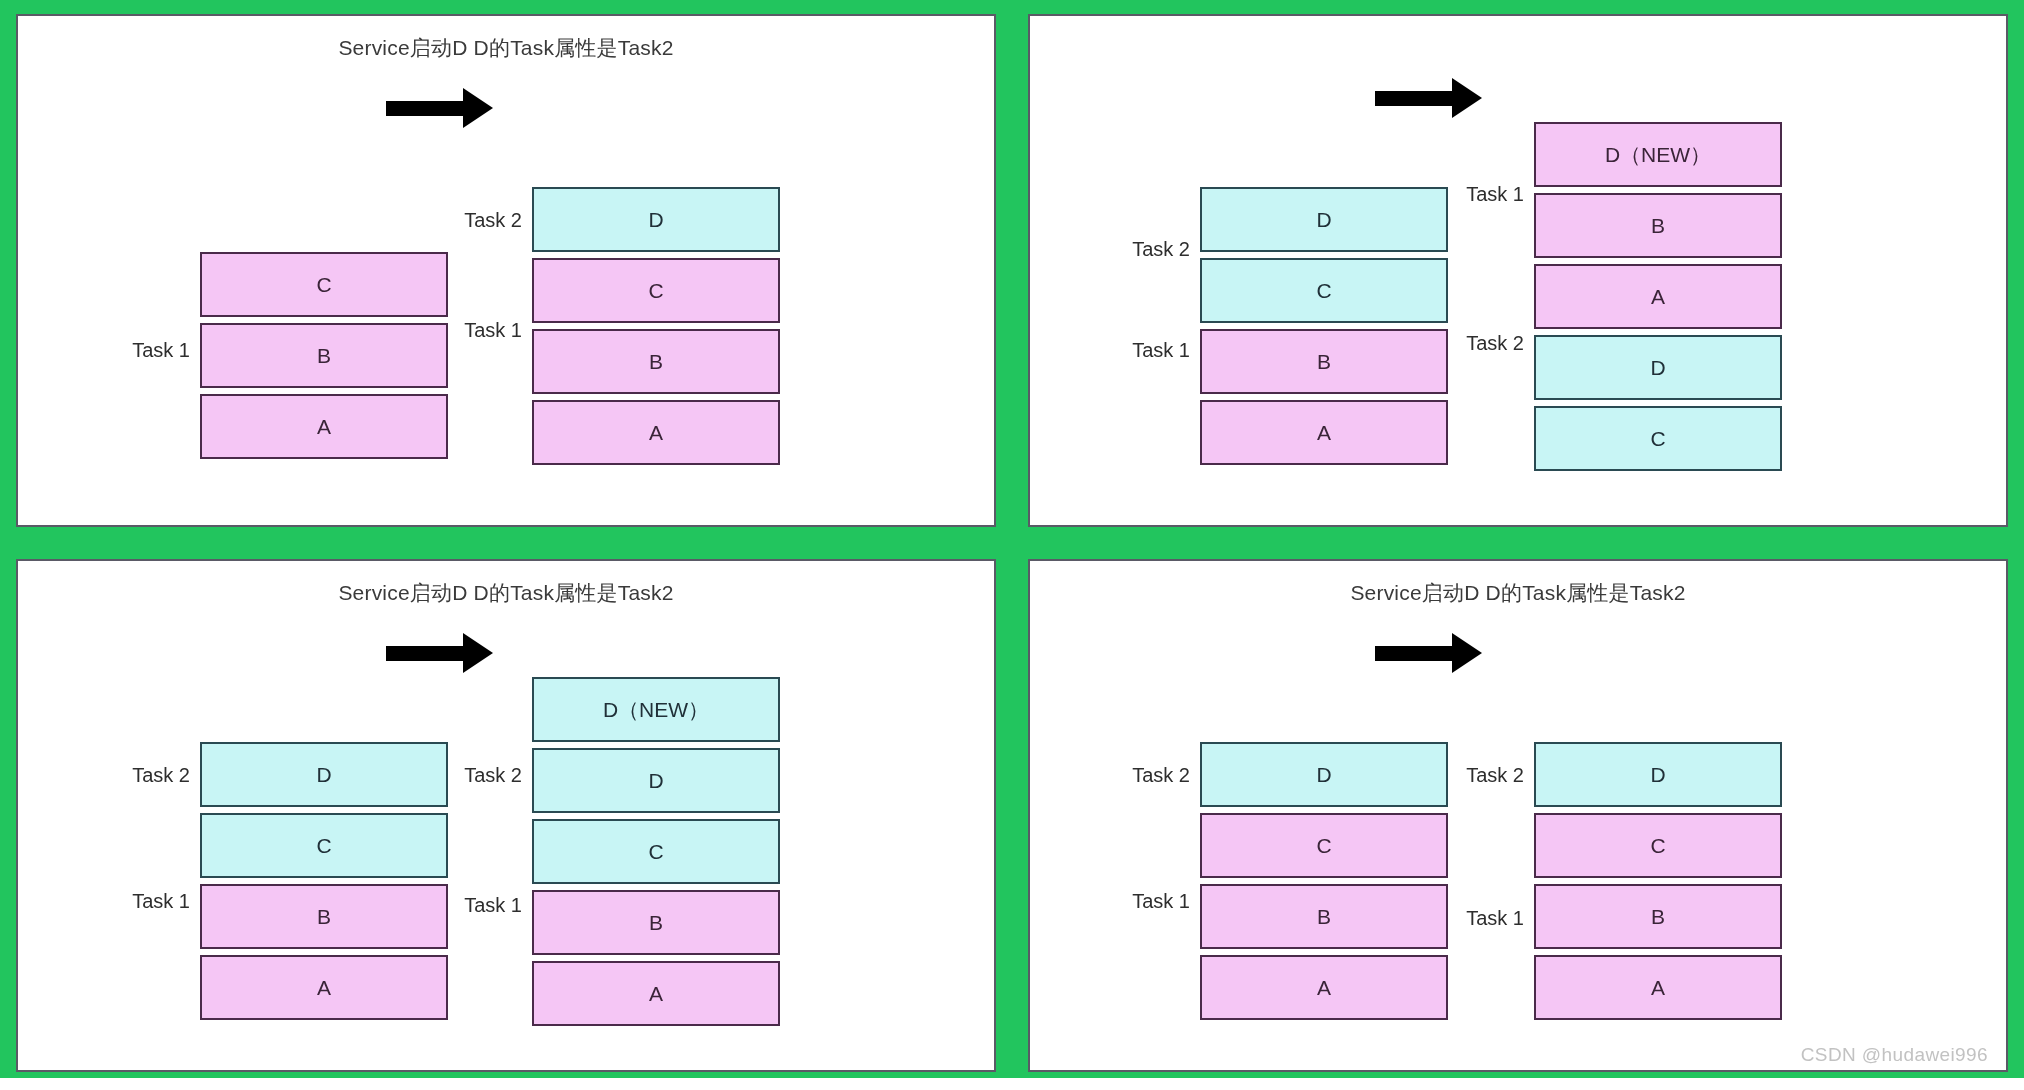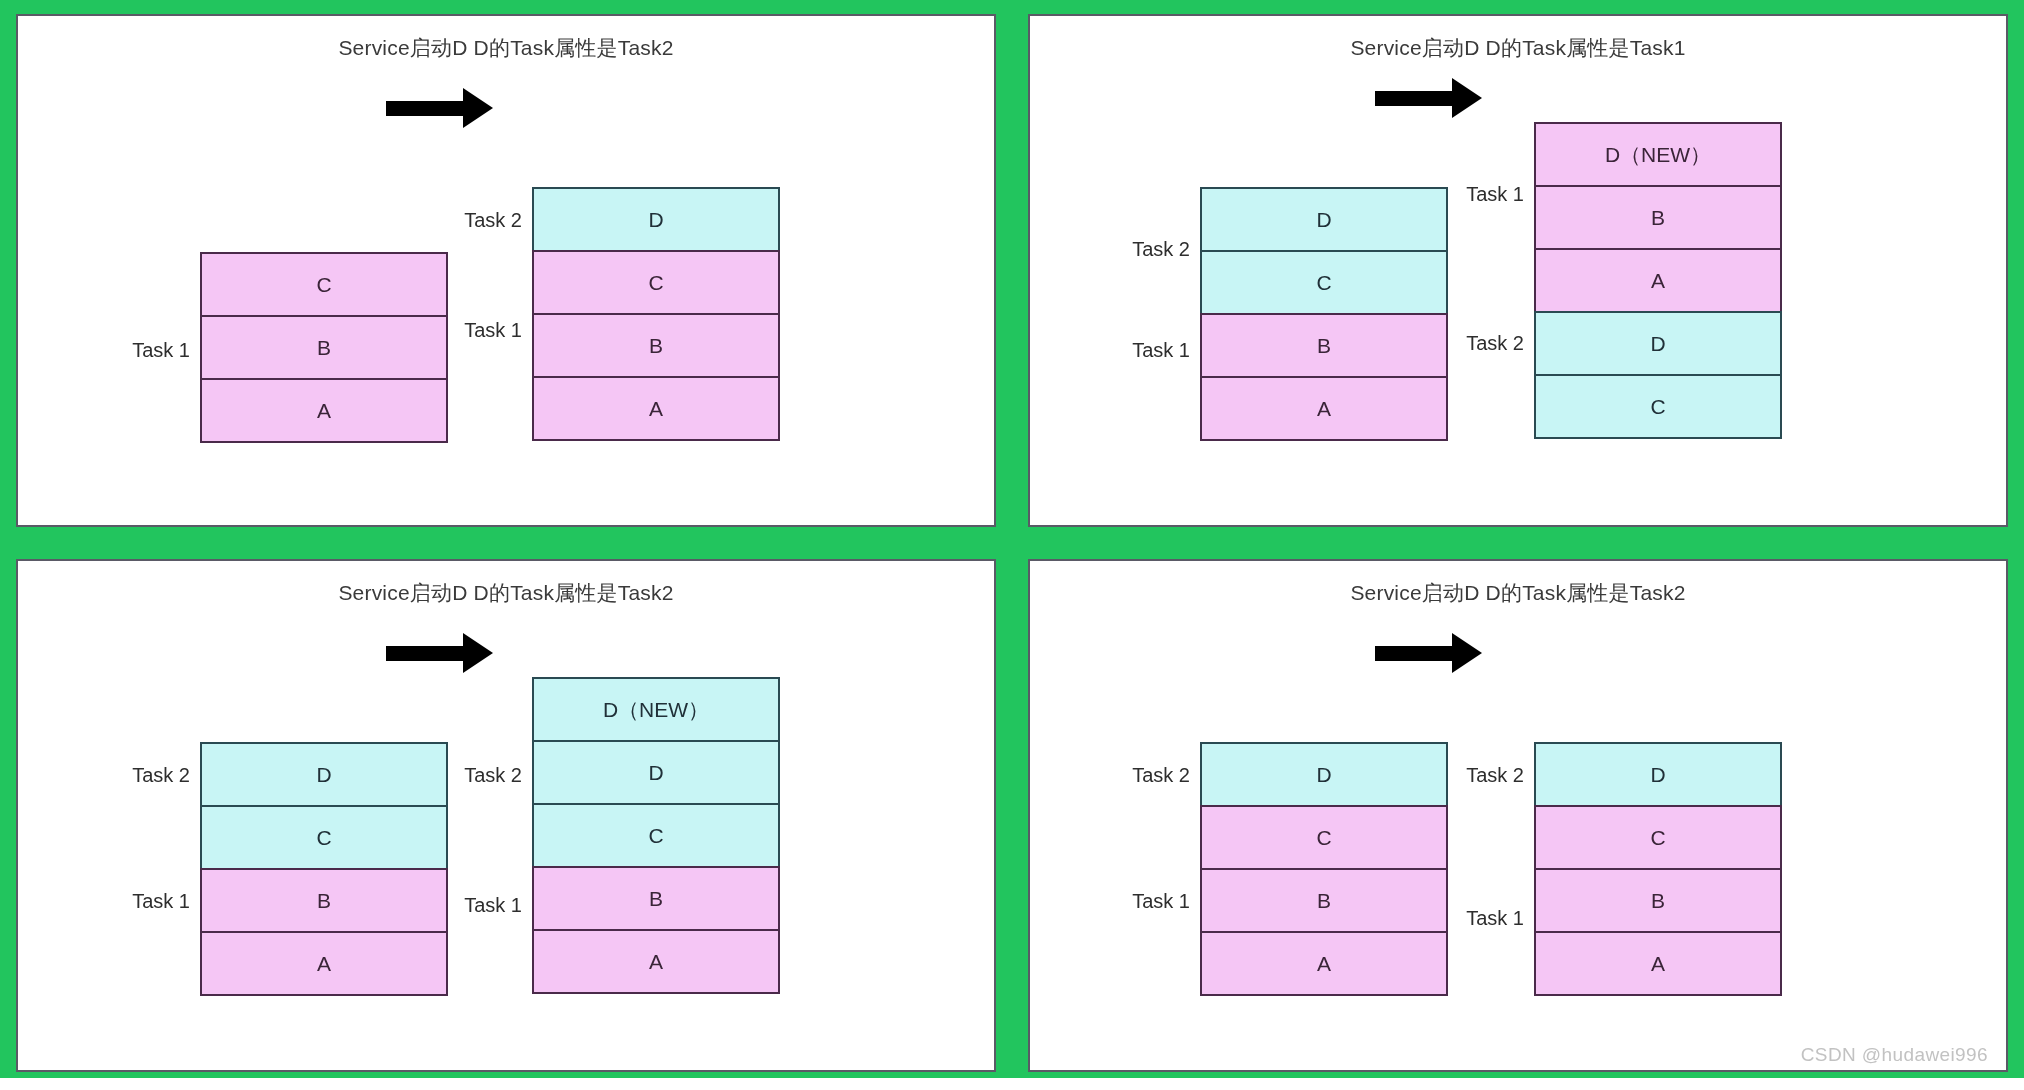--- a/index.html
+++ b/index.html
@@ -87,20 +87,21 @@
     position: absolute;
     right: 10px;
     font-size: 20px;
     color: #2e2e2e;
     white-space: nowrap;
     transform: translateY(-50%);
   }
   .stack {
     display: flex;
     flex-direction: column;
+    gap: 8px;
   }
   .cell {
     display: flex;
     align-items: center;
     justify-content: center;
     font-size: 21px;
     color: #3a2438;
     border: 2px solid;
     margin-top: -2px;
     white-space: nowrap;
@@ -175,21 +176,20 @@
               <div class="cell task1" style="width: 248px; height: 65px;">
                 <span>A</span>
               </div>
             </div>
         </div>
       </div>
     </div>
 
     <div class="panel-slot">
       <div class="panel">
-        <div class="panel-title">Service启动D D的Task属性是Task1</div>
         <div class="arrow" style="left: 345px; top: 62px;">
           <div class="shaft"></div>
             <div class="head"></div>
         </div>
         <div class="stack-wrap" style="left: 66px; bottom: 78px; height: 260px;">
           <div class="side-labels" style="height: 260px;">
               <div class="side-label" style="top: 61.75px;">Task 2</div>
               <div class="side-label" style="top: 162.5px;">Task 1</div>
             </div>
           <div class="stack">

